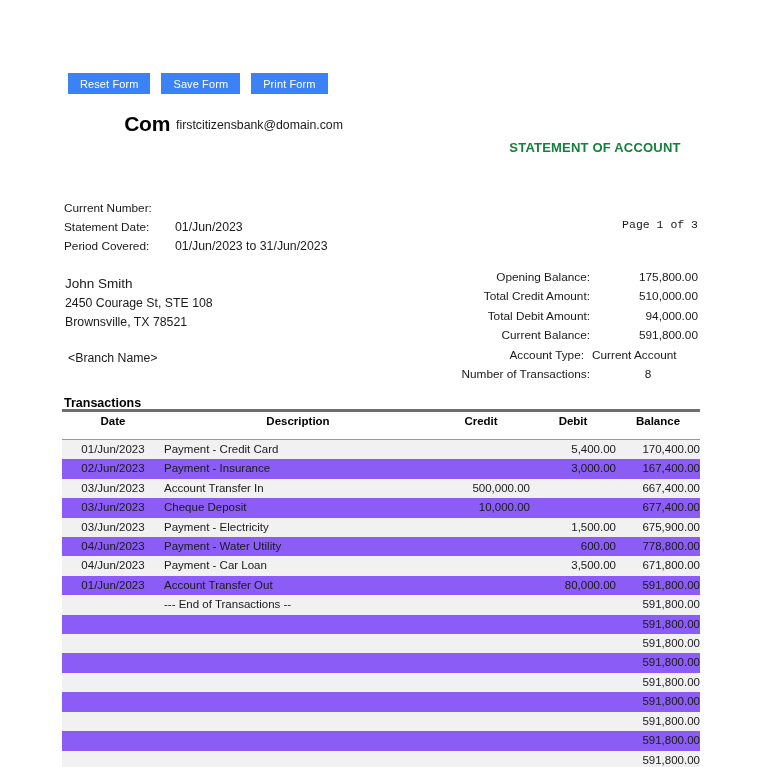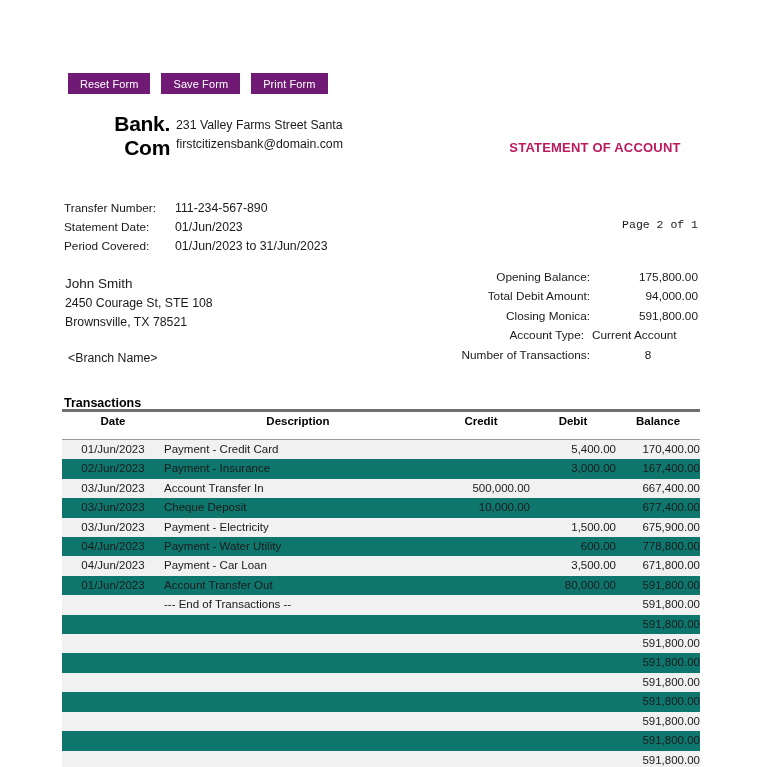--- a/index.html
+++ b/index.html
@@ -19,21 +19,21 @@
 
   
   .toolbar {
     position: absolute;
     left: 68px;
     top: 73px;
     display: flex;
     gap: 11px;
   }
   .form-btn {
-    background: #701a75;
+    background: #3b82f6;
     color: #ffffff;
     border: none;
     font-family: "Liberation Sans", sans-serif;
     font-size: 11px;
     line-height: 1;
     padding: 6px 12px 7px 12px;
     height: 21px;
     box-sizing: border-box;
     cursor: pointer;
     white-space: nowrap;
@@ -76,21 +76,21 @@
   }
   .stmt-title {
     position: absolute;
     left: 440px;
     top: 140px;
     width: 310px;
     text-align: center;
     font-size: 13px;
     font-weight: bold;
     letter-spacing: 0.2px;
-    color: #be185d;
+    color: #15803d;
   }
   .page-no {
     position: absolute;
     left: 470px;
     top: 218px;
     width: 228px;
     text-align: right;
     font-family: "Liberation Mono", monospace;
     font-size: 11.5px;
     color: #1a1a1a;
@@ -211,21 +211,21 @@
   }
   table.tx td {
     padding: 0;
     height: 19.4px;
     line-height: 19.4px;
     color: #1a1a1a;
     white-space: nowrap;
     overflow: hidden;
   }
   tr.band td { background: #f1f1f1; }
-  tr.plain td { background: #0f766e; }
+  tr.plain td { background: #8b5cf6; }
 
   col.c-date { width: 102px; }
   col.c-desc { width: 268px; }
   col.c-credit { width: 98px; }
   col.c-debit { width: 86px; }
   col.c-balance { width: 84px; }
 
   td.date { text-align: center; }
   td.desc { text-align: left; padding-left: 44px; }
   td.num  { text-align: right; padding-right: 10px; }
@@ -243,36 +243,33 @@
 <div class="toolbar">
   <button class="form-btn">Reset Form</button>
   <button class="form-btn">Save Form</button>
   <button class="form-btn">Print Form</button>
 </div>
 
 <div class="doc">
 
   <div class="header">
     <div class="logo">
-      <div>Bank.</div>
       <div>Com</div>
     </div>
     <div class="bank-address">
-      <div>231 Valley Farms Street Santa</div>
       <div>firstcitizensbank@domain.com</div>
     </div>
   </div>
 
   <div class="stmt-title">STATEMENT OF ACCOUNT</div>
-  <div class="page-no">Page  2  of  1</div>
+  <div class="page-no">Page  1  of  3</div>
 
   <div class="acct-meta" id="acct-meta">
       <div class="row">
-        <div class="lbl">Transfer Number:</div>
-        <div class="val">111-234-567-890</div>
+        <div class="lbl">Current Number:</div>
       </div>
       <div class="row">
         <div class="lbl">Statement Date:</div>
         <div class="val">01/Jun/2023</div>
       </div>
       <div class="row">
         <div class="lbl">Period Covered:</div>
         <div class="val">01/Jun/2023 to 31/Jun/2023</div>
       </div>
     </div>
@@ -283,25 +280,29 @@
     <div>Brownsville, TX 78521</div>
   </div>
   <div class="branch">&lt;Branch Name&gt;</div>
 
   <div class="summary" id="summary">
       <div class="row">
         <div class="lbl">Opening Balance:</div>
         <div class="val">175,800.00</div>
       </div>
       <div class="row">
+        <div class="lbl">Total Credit Amount:</div>
+        <div class="val">510,000.00</div>
+      </div>
+      <div class="row">
         <div class="lbl">Total Debit Amount:</div>
         <div class="val">94,000.00</div>
       </div>
       <div class="row">
-        <div class="lbl">Closing Monica:</div>
+        <div class="lbl">Current Balance:</div>
         <div class="val">591,800.00</div>
       </div>
       <div class="row">
         <div class="lbl">Account Type:</div>
         <div class="val wide">Current Account</div>
       </div>
       <div class="row">
         <div class="lbl">Number of Transactions:</div>
         <div class="val center">8</div>
       </div>

